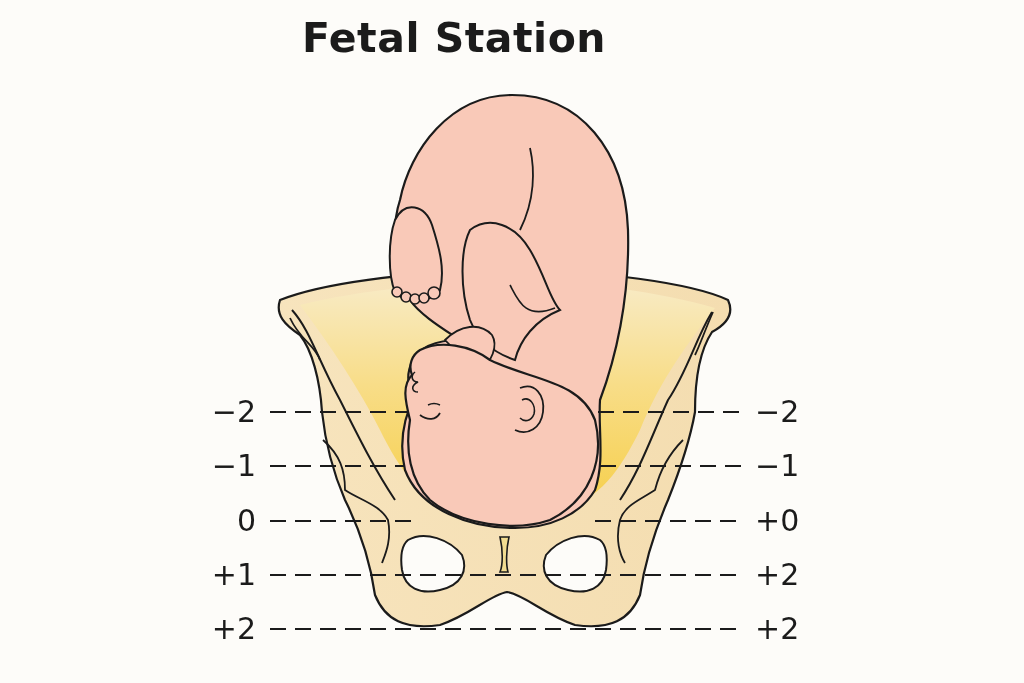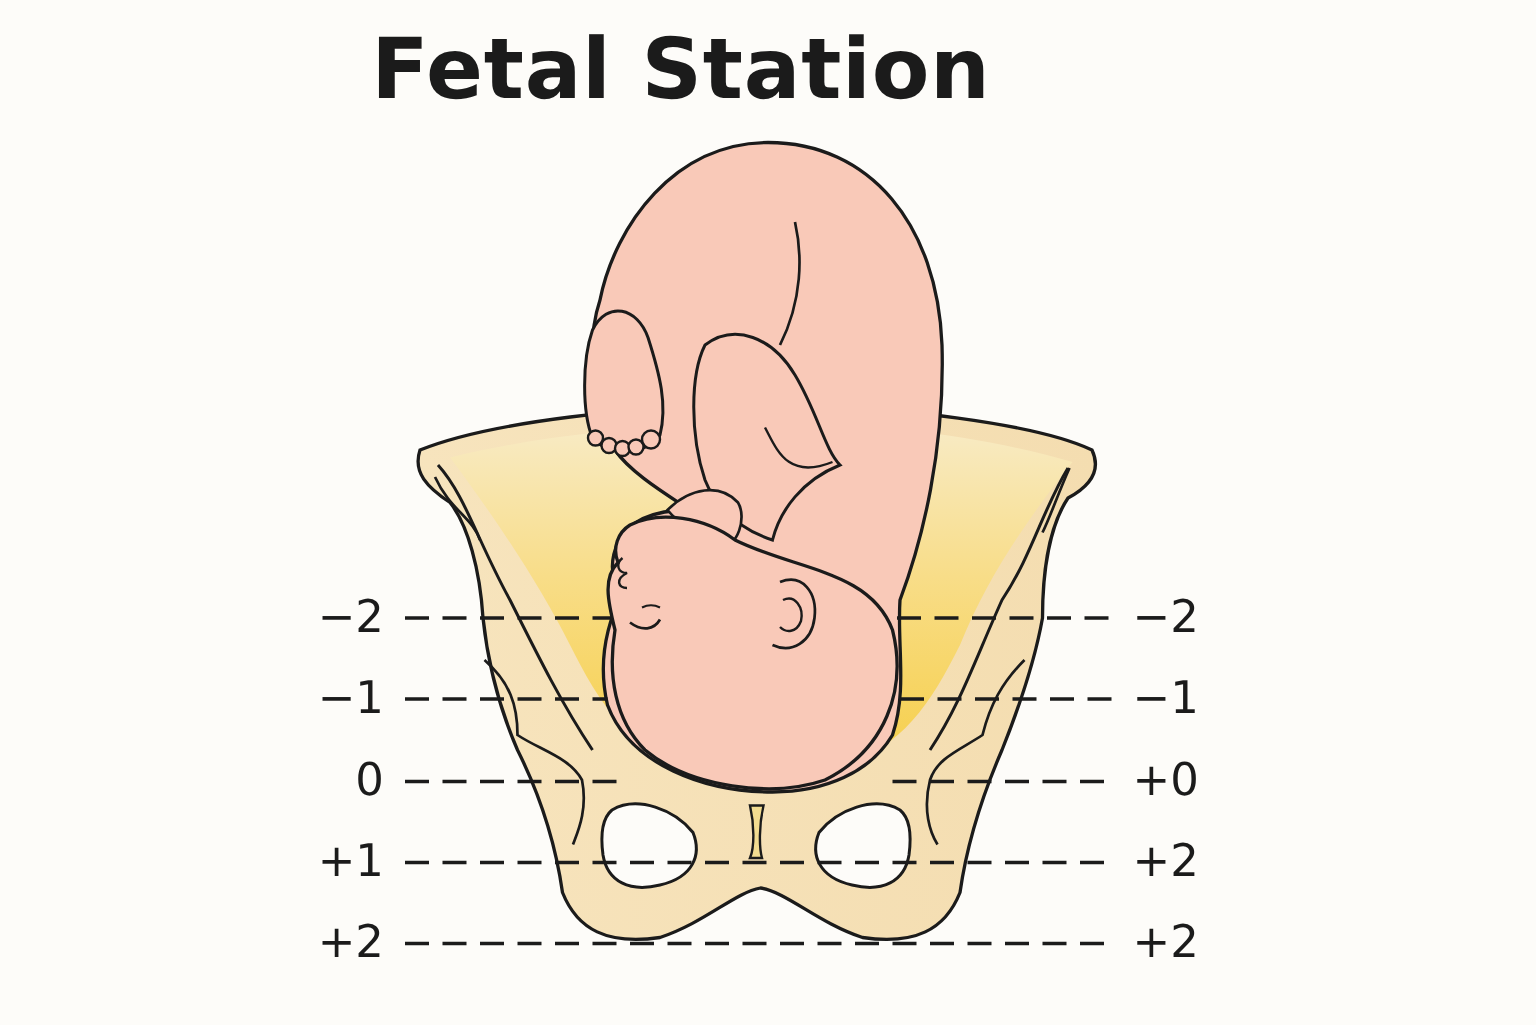--- a/index.html
+++ b/index.html
@@ -4,21 +4,21 @@
 <style>
   html, body { margin: 0; padding: 0; }
   body {
     width: 1024px; height: 683px; overflow: hidden;
     background: #fdfcf9;
     font-family: "Liberation Sans", "DejaVu Sans", sans-serif;
     position: relative;
   }
   .title {
     position: absolute; left: 0; top: 14px; width: 908px;
-    text-align: center; font-size: 56px; font-weight: 700;
+    text-align: center; font-size: 41px; font-weight: 700;
     color: #1b1b1b; letter-spacing: 0.5px;
     font-family: "DejaVu Sans", sans-serif;
   }
   svg.art { position: absolute; left: 0; top: 0; }
   .lbl {
     position: absolute; font-size: 30px; color: #1b1b1b;
     font-family: "DejaVu Sans", sans-serif; line-height: 1;
   }
   .lbl.left { text-align: right; width: 60px; }
   .lbl.right { text-align: left; width: 70px; }

